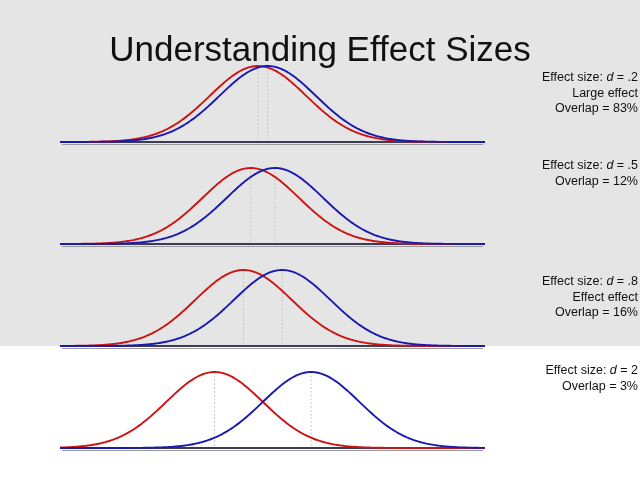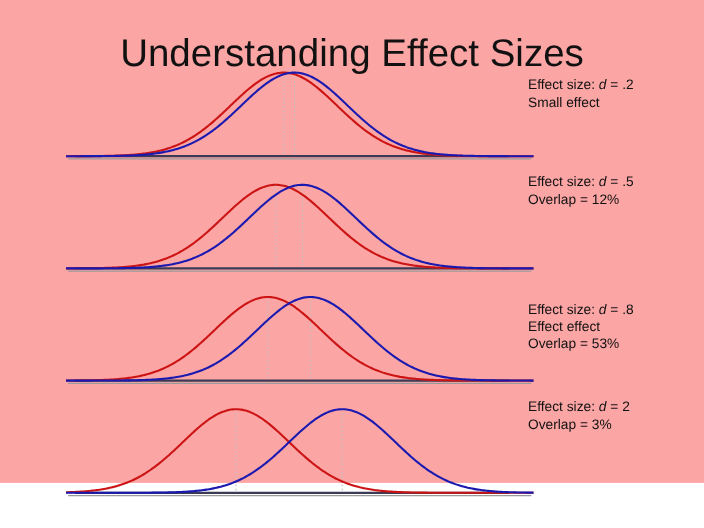--- a/index.html
+++ b/index.html
@@ -12,22 +12,22 @@
     width: 640px;
     height: 480px;
     overflow: hidden;
     font-family: "Liberation Sans", sans-serif;
     color: #000000;
     position: relative;
   }
   #slide {
     position: relative;
     width: 640px;
-    height: 439px;
-    background: #fca5a5;
+    height: 346px;
+    background: #e5e5e5;
   }
   #slide-title {
     position: absolute;
     top: 4px;
     left: 0;
     width: 640px;
     text-align: center;
     font-size: 35px;
     font-weight: normal;
     letter-spacing: 0px;
@@ -46,21 +46,21 @@
     top: 0;
     width: 425px;
   }
   .panel-plot svg {
     display: block;
   }
   .panel-caption {
     position: absolute;
     left: 480px;
     width: 158px;
-    text-align: left;
+    text-align: right;
     font-size: 12.5px;
     line-height: 15.5px;
     color: #111111;
   }
   .caption-line {
     display: block;
     white-space: nowrap;
   }
   .caption-line em {
     font-style: italic;
@@ -79,21 +79,22 @@
           <line x1="2" x2="423" y1="88.5" y2="88.5" stroke="#9a9a9a" stroke-width="1.2"></line>
           <line x1="8" x2="403" y1="86" y2="86" stroke="#3b3b55" stroke-width="2"></line>
           <line x1="198.01136363636365" x2="198.01136363636365" y1="10.01099420925091" y2="86" stroke="#bfbfbf" stroke-width="1" stroke-dasharray="1.6 2.2"></line>
           <line x1="207.67045454545453" x2="207.67045454545453" y1="10.01099420925091" y2="86" stroke="#bfbfbf" stroke-width="1" stroke-dasharray="1.6 2.2"></line>
           <path d="M0.00,85.98 L1.33,85.98 L2.66,85.98 L3.98,85.98 L5.31,85.97 L6.64,85.97 L7.97,85.97 L9.30,85.96 L10.63,85.96 L11.95,85.95 L13.28,85.95 L14.61,85.94 L15.94,85.94 L17.27,85.93 L18.59,85.92 L19.92,85.92 L21.25,85.91 L22.58,85.90 L23.91,85.89 L25.23,85.87 L26.56,85.86 L27.89,85.85 L29.22,85.83 L30.55,85.81 L31.88,85.80 L33.20,85.78 L34.53,85.75 L35.86,85.73 L37.19,85.70 L38.52,85.67 L39.84,85.64 L41.17,85.61 L42.50,85.57 L43.83,85.53 L45.16,85.49 L46.48,85.45 L47.81,85.40 L49.14,85.34 L50.47,85.29 L51.80,85.22 L53.13,85.16 L54.45,85.08 L55.78,85.01 L57.11,84.92 L58.44,84.83 L59.77,84.74 L61.09,84.63 L62.42,84.52 L63.75,84.41 L65.08,84.28 L66.41,84.15 L67.73,84.00 L69.06,83.85 L70.39,83.69 L71.72,83.51 L73.05,83.33 L74.38,83.13 L75.70,82.92 L77.03,82.70 L78.36,82.47 L79.69,82.22 L81.02,81.96 L82.34,81.68 L83.67,81.39 L85.00,81.08 L86.33,80.76 L87.66,80.42 L88.98,80.06 L90.31,79.68 L91.64,79.28 L92.97,78.86 L94.30,78.43 L95.63,77.97 L96.95,77.49 L98.28,76.99 L99.61,76.47 L100.94,75.92 L102.27,75.35 L103.59,74.76 L104.92,74.14 L106.25,73.50 L107.58,72.84 L108.91,72.15 L110.23,71.43 L111.56,70.69 L112.89,69.92 L114.22,69.13 L115.55,68.31 L116.88,67.47 L118.20,66.60 L119.53,65.71 L120.86,64.79 L122.19,63.84 L123.52,62.87 L124.84,61.88 L126.17,60.87 L127.50,59.83 L128.83,58.76 L130.16,57.68 L131.48,56.58 L132.81,55.45 L134.14,54.31 L135.47,53.15 L136.80,51.97 L138.13,50.77 L139.45,49.57 L140.78,48.34 L142.11,47.11 L143.44,45.87 L144.77,44.62 L146.09,43.36 L147.42,42.10 L148.75,40.83 L150.08,39.56 L151.41,38.30 L152.73,37.03 L154.06,35.77 L155.39,34.52 L156.72,33.28 L158.05,32.04 L159.38,30.82 L160.70,29.61 L162.03,28.43 L163.36,27.26 L164.69,26.11 L166.02,24.98 L167.34,23.89 L168.67,22.82 L170.00,21.78 L171.33,20.77 L172.66,19.79 L173.98,18.86 L175.31,17.96 L176.64,17.10 L177.97,16.28 L179.30,15.51 L180.63,14.78 L181.95,14.10 L183.28,13.46 L184.61,12.88 L185.94,12.35 L187.27,11.87 L188.59,11.44 L189.92,11.07 L191.25,10.75 L192.58,10.49 L193.91,10.29 L195.23,10.14 L196.56,10.05 L197.89,10.01 L199.22,10.03 L200.55,10.12 L201.87,10.25 L203.20,10.45 L204.53,10.70 L205.86,11.01 L207.19,11.37 L208.52,11.79 L209.84,12.26 L211.17,12.78 L212.50,13.35 L213.83,13.98 L215.16,14.65 L216.48,15.37 L217.81,16.14 L219.14,16.95 L220.47,17.80 L221.80,18.69 L223.13,19.62 L224.45,20.59 L225.78,21.59 L227.11,22.62 L228.44,23.69 L229.77,24.78 L231.09,25.90 L232.42,27.05 L233.75,28.21 L235.08,29.40 L236.41,30.60 L237.73,31.82 L239.06,33.05 L240.39,34.29 L241.72,35.55 L243.05,36.80 L244.37,38.07 L245.70,39.33 L247.03,40.60 L248.36,41.87 L249.69,43.13 L251.02,44.39 L252.34,45.64 L253.67,46.89 L255.00,48.12 L256.33,49.34 L257.66,50.56 L258.98,51.75 L260.31,52.93 L261.64,54.10 L262.97,55.24 L264.30,56.37 L265.63,57.48 L266.95,58.57 L268.28,59.63 L269.61,60.68 L270.94,61.70 L272.27,62.70 L273.59,63.67 L274.92,64.62 L276.25,65.54 L277.58,66.44 L278.91,67.31 L280.23,68.16 L281.56,68.98 L282.89,69.78 L284.22,70.55 L285.55,71.30 L286.88,72.02 L288.20,72.71 L289.53,73.38 L290.86,74.03 L292.19,74.65 L293.52,75.25 L294.84,75.82 L296.17,76.37 L297.50,76.90 L298.83,77.40 L300.16,77.88 L301.48,78.34 L302.81,78.79 L304.14,79.21 L305.47,79.61 L306.80,79.99 L308.13,80.35 L309.45,80.70 L310.78,81.02 L312.11,81.34 L313.44,81.63 L314.77,81.91 L316.09,82.17 L317.42,82.43 L318.75,82.66 L320.08,82.88 L321.41,83.09 L322.73,83.29 L324.06,83.48 L325.39,83.65 L326.72,83.82 L328.05,83.97 L329.38,84.12 L330.70,84.26 L332.03,84.38 L333.36,84.50 L334.69,84.61 L336.02,84.72 L337.34,84.82 L338.67,84.91 L340.00,84.99 L341.33,85.07 L342.66,85.14 L343.98,85.21 L345.31,85.27 L346.64,85.33 L347.97,85.39 L349.30,85.44 L350.63,85.48 L351.95,85.53 L353.28,85.57 L354.61,85.60 L355.94,85.64 L357.27,85.67 L358.59,85.70 L359.92,85.72 L361.25,85.75 L362.58,85.77 L363.91,85.79 L365.23,85.81 L366.56,85.83 L367.89,85.84 L369.22,85.86 L370.55,85.87 L371.88,85.88 L373.20,85.89 L374.53,85.90 L375.86,85.91 L377.19,85.92 L378.52,85.93 L379.84,85.94 L381.17,85.94 L382.50,85.95 L383.83,85.95 L385.16,85.96 L386.48,85.96 L387.81,85.97 L389.14,85.97 L390.47,85.97 L391.80,85.98 L393.13,85.98 L394.45,85.98 L395.78,85.98 L397.11,85.98 L398.44,85.99 L399.77,85.99 L401.09,85.99 L402.42,85.99 L403.75,85.99 L405.08,85.99 L406.41,85.99 L407.73,85.99 L409.06,85.99 L410.39,86.00 L411.72,86.00 L413.05,86.00 L414.38,86.00 L415.70,86.00 L417.03,86.00 L418.36,86.00 L419.69,86.00 L421.02,86.00 L422.34,86.00 L423.67,86.00 L425.00,86.00" fill="none" stroke="#cc1414" stroke-width="1.9" stroke-linejoin="round" stroke-linecap="round"></path>
           <path d="M0.00,85.99 L1.33,85.99 L2.66,85.99 L3.98,85.99 L5.31,85.99 L6.64,85.99 L7.97,85.99 L9.30,85.98 L10.63,85.98 L11.95,85.98 L13.28,85.98 L14.61,85.97 L15.94,85.97 L17.27,85.97 L18.59,85.96 L19.92,85.96 L21.25,85.96 L22.58,85.95 L23.91,85.95 L25.23,85.94 L26.56,85.93 L27.89,85.93 L29.22,85.92 L30.55,85.91 L31.88,85.90 L33.20,85.89 L34.53,85.88 L35.86,85.86 L37.19,85.85 L38.52,85.84 L39.84,85.82 L41.17,85.80 L42.50,85.78 L43.83,85.76 L45.16,85.74 L46.48,85.71 L47.81,85.68 L49.14,85.65 L50.47,85.62 L51.80,85.58 L53.13,85.55 L54.45,85.50 L55.78,85.46 L57.11,85.41 L58.44,85.36 L59.77,85.30 L61.09,85.24 L62.42,85.17 L63.75,85.10 L65.08,85.03 L66.41,84.95 L67.73,84.86 L69.06,84.76 L70.39,84.66 L71.72,84.55 L73.05,84.44 L74.38,84.31 L75.70,84.18 L77.03,84.04 L78.36,83.89 L79.69,83.73 L81.02,83.56 L82.34,83.38 L83.67,83.19 L85.00,82.98 L86.33,82.76 L87.66,82.53 L88.98,82.29 L90.31,82.03 L91.64,81.76 L92.97,81.47 L94.30,81.17 L95.63,80.85 L96.95,80.51 L98.28,80.16 L99.61,79.78 L100.94,79.39 L102.27,78.98 L103.59,78.55 L104.92,78.10 L106.25,77.62 L107.58,77.13 L108.91,76.61 L110.23,76.07 L111.56,75.51 L112.89,74.92 L114.22,74.31 L115.55,73.68 L116.88,73.02 L118.20,72.34 L119.53,71.63 L120.86,70.89 L122.19,70.13 L123.52,69.35 L124.84,68.54 L126.17,67.70 L127.50,66.84 L128.83,65.95 L130.16,65.04 L131.48,64.10 L132.81,63.14 L134.14,62.15 L135.47,61.14 L136.80,60.11 L138.13,59.06 L139.45,57.98 L140.78,56.88 L142.11,55.76 L143.44,54.62 L144.77,53.46 L146.09,52.29 L147.42,51.10 L148.75,49.90 L150.08,48.68 L151.41,47.45 L152.73,46.21 L154.06,44.96 L155.39,43.70 L156.72,42.44 L158.05,41.18 L159.38,39.91 L160.70,38.64 L162.03,37.38 L163.36,36.12 L164.69,34.86 L166.02,33.61 L167.34,32.38 L168.67,31.15 L170.00,29.94 L171.33,28.75 L172.66,27.57 L173.98,26.42 L175.31,25.29 L176.64,24.18 L177.97,23.10 L179.30,22.06 L180.63,21.04 L181.95,20.06 L183.28,19.11 L184.61,18.20 L185.94,17.33 L187.27,16.50 L188.59,15.71 L189.92,14.97 L191.25,14.28 L192.58,13.63 L193.91,13.04 L195.23,12.49 L196.56,11.99 L197.89,11.55 L199.22,11.17 L200.55,10.83 L201.87,10.56 L203.20,10.34 L204.53,10.17 L205.86,10.06 L207.19,10.01 L208.52,10.02 L209.84,10.09 L211.17,10.21 L212.50,10.39 L213.83,10.63 L215.16,10.92 L216.48,11.27 L217.81,11.67 L219.14,12.12 L220.47,12.63 L221.80,13.19 L223.13,13.80 L224.45,14.46 L225.78,15.17 L227.11,15.92 L228.44,16.72 L229.77,17.56 L231.09,18.44 L232.42,19.36 L233.75,20.32 L235.08,21.31 L236.41,22.34 L237.73,23.40 L239.06,24.48 L240.39,25.59 L241.72,26.73 L243.05,27.89 L244.37,29.07 L245.70,30.27 L247.03,31.48 L248.36,32.71 L249.69,33.95 L251.02,35.20 L252.34,36.46 L253.67,37.72 L255.00,38.99 L256.33,40.26 L257.66,41.52 L258.98,42.79 L260.31,44.05 L261.64,45.30 L262.97,46.55 L264.30,47.79 L265.63,49.01 L266.95,50.23 L268.28,51.43 L269.61,52.61 L270.94,53.78 L272.27,54.93 L273.59,56.07 L274.92,57.18 L276.25,58.27 L277.58,59.35 L278.91,60.40 L280.23,61.42 L281.56,62.43 L282.89,63.41 L284.22,64.36 L285.55,65.29 L286.88,66.20 L288.20,67.08 L289.53,67.93 L290.86,68.76 L292.19,69.57 L293.52,70.34 L294.84,71.10 L296.17,71.82 L297.50,72.53 L298.83,73.20 L300.16,73.85 L301.48,74.48 L302.81,75.08 L304.14,75.66 L305.47,76.22 L306.80,76.75 L308.13,77.26 L309.45,77.75 L310.78,78.22 L312.11,78.67 L313.44,79.09 L314.77,79.50 L316.09,79.89 L317.42,80.25 L318.75,80.60 L320.08,80.94 L321.41,81.25 L322.73,81.55 L324.06,81.84 L325.39,82.10 L326.72,82.36 L328.05,82.60 L329.38,82.82 L330.70,83.04 L332.03,83.24 L333.36,83.43 L334.69,83.61 L336.02,83.78 L337.34,83.93 L338.67,84.08 L340.00,84.22 L341.33,84.35 L342.66,84.47 L343.98,84.58 L345.31,84.69 L346.64,84.79 L347.97,84.88 L349.30,84.97 L350.63,85.05 L351.95,85.12 L353.28,85.19 L354.61,85.26 L355.94,85.32 L357.27,85.37 L358.59,85.42 L359.92,85.47 L361.25,85.52 L362.58,85.56 L363.91,85.59 L365.23,85.63 L366.56,85.66 L367.89,85.69 L369.22,85.72 L370.55,85.74 L371.88,85.77 L373.20,85.79 L374.53,85.81 L375.86,85.82 L377.19,85.84 L378.52,85.85 L379.84,85.87 L381.17,85.88 L382.50,85.89 L383.83,85.90 L385.16,85.91 L386.48,85.92 L387.81,85.93 L389.14,85.93 L390.47,85.94 L391.80,85.95 L393.13,85.95 L394.45,85.96 L395.78,85.96 L397.11,85.97 L398.44,85.97 L399.77,85.97 L401.09,85.98 L402.42,85.98 L403.75,85.98 L405.08,85.98 L406.41,85.98 L407.73,85.99 L409.06,85.99 L410.39,85.99 L411.72,85.99 L413.05,85.99 L414.38,85.99 L415.70,85.99 L417.03,85.99 L418.36,85.99 L419.69,86.00 L421.02,86.00 L422.34,86.00 L423.67,86.00 L425.00,86.00" fill="none" stroke="#1a19b0" stroke-width="1.9" stroke-linejoin="round" stroke-linecap="round"></path>
         </svg>
       </div>
     <div class="panel-caption" style="top:14px;">
       <span class="caption-line"><span>Effect size: </span><em>d</em><span> = .2</span></span>
-      <span class="caption-line">Small effect</span>
+      <span class="caption-line">Large effect</span>
+      <span class="caption-line">Overlap = 83%</span>
     </div>
   </div>
 
   <div class="panel" style="top:158px;">
     <div class="panel-plot">
         <svg width="425" height="92" viewBox="0 0 425 92">
           <line x1="2" x2="423" y1="88.5" y2="88.5" stroke="#9a9a9a" stroke-width="1.2"></line>
           <line x1="8" x2="403" y1="86" y2="86" stroke="#3b3b55" stroke-width="2"></line>
           <line x1="190.76704545454544" x2="190.76704545454544" y1="10.01099420925091" y2="86" stroke="#bfbfbf" stroke-width="1" stroke-dasharray="1.6 2.2"></line>
           <line x1="214.9147727272727" x2="214.9147727272727" y1="10.01099420925091" y2="86" stroke="#bfbfbf" stroke-width="1" stroke-dasharray="1.6 2.2"></line>
@@ -114,21 +115,21 @@
           <line x1="8" x2="403" y1="86" y2="86" stroke="#3b3b55" stroke-width="2"></line>
           <line x1="183.52272727272728" x2="183.52272727272728" y1="10.01099420925091" y2="86" stroke="#bfbfbf" stroke-width="1" stroke-dasharray="1.6 2.2"></line>
           <line x1="222.1590909090909" x2="222.1590909090909" y1="10.01099420925091" y2="86" stroke="#bfbfbf" stroke-width="1" stroke-dasharray="1.6 2.2"></line>
           <path d="M0.00,85.94 L1.33,85.94 L2.66,85.93 L3.98,85.92 L5.31,85.92 L6.64,85.91 L7.97,85.90 L9.30,85.89 L10.63,85.87 L11.95,85.86 L13.28,85.85 L14.61,85.83 L15.94,85.82 L17.27,85.80 L18.59,85.78 L19.92,85.76 L21.25,85.73 L22.58,85.71 L23.91,85.68 L25.23,85.65 L26.56,85.61 L27.89,85.58 L29.22,85.54 L30.55,85.50 L31.88,85.45 L33.20,85.40 L34.53,85.35 L35.86,85.29 L37.19,85.23 L38.52,85.16 L39.84,85.09 L41.17,85.01 L42.50,84.93 L43.83,84.84 L45.16,84.75 L46.48,84.64 L47.81,84.53 L49.14,84.42 L50.47,84.29 L51.80,84.16 L53.13,84.02 L54.45,83.86 L55.78,83.70 L57.11,83.53 L58.44,83.34 L59.77,83.15 L61.09,82.94 L62.42,82.72 L63.75,82.49 L65.08,82.24 L66.41,81.98 L67.73,81.71 L69.06,81.42 L70.39,81.11 L71.72,80.79 L73.05,80.45 L74.38,80.09 L75.70,79.71 L77.03,79.32 L78.36,78.90 L79.69,78.47 L81.02,78.01 L82.34,77.53 L83.67,77.04 L85.00,76.51 L86.33,75.97 L87.66,75.40 L88.98,74.81 L90.31,74.20 L91.64,73.56 L92.97,72.90 L94.30,72.21 L95.63,71.50 L96.95,70.76 L98.28,69.99 L99.61,69.20 L100.94,68.39 L102.27,67.55 L103.59,66.68 L104.92,65.79 L106.25,64.87 L107.58,63.93 L108.91,62.96 L110.23,61.97 L111.56,60.96 L112.89,59.92 L114.22,58.86 L115.55,57.78 L116.88,56.68 L118.20,55.55 L119.53,54.41 L120.86,53.25 L122.19,52.08 L123.52,50.88 L124.84,49.68 L126.17,48.46 L127.50,47.22 L128.83,45.98 L130.16,44.73 L131.48,43.48 L132.81,42.21 L134.14,40.95 L135.47,39.68 L136.80,38.41 L138.13,37.15 L139.45,35.89 L140.78,34.63 L142.11,33.39 L143.44,32.15 L144.77,30.93 L146.09,29.72 L147.42,28.53 L148.75,27.36 L150.08,26.21 L151.41,25.09 L152.73,23.98 L154.06,22.91 L155.39,21.87 L156.72,20.86 L158.05,19.88 L159.38,18.94 L160.70,18.04 L162.03,17.17 L163.36,16.35 L164.69,15.58 L166.02,14.84 L167.34,14.16 L168.67,13.52 L170.00,12.93 L171.33,12.40 L172.66,11.91 L173.98,11.48 L175.31,11.10 L176.64,10.78 L177.97,10.51 L179.30,10.30 L180.63,10.15 L181.95,10.05 L183.28,10.01 L184.61,10.03 L185.94,10.11 L187.27,10.24 L188.59,10.43 L189.92,10.68 L191.25,10.98 L192.58,11.34 L193.91,11.75 L195.23,12.21 L196.56,12.73 L197.89,13.30 L199.22,13.92 L200.55,14.59 L201.87,15.30 L203.20,16.07 L204.53,16.87 L205.86,17.72 L207.19,18.61 L208.52,19.53 L209.84,20.50 L211.17,21.50 L212.50,22.53 L213.83,23.59 L215.16,24.68 L216.48,25.80 L217.81,26.94 L219.14,28.10 L220.47,29.29 L221.80,30.49 L223.13,31.71 L224.45,32.94 L225.78,34.18 L227.11,35.43 L228.44,36.69 L229.77,37.95 L231.09,39.22 L232.42,40.49 L233.75,41.75 L235.08,43.02 L236.41,44.28 L237.73,45.53 L239.06,46.77 L240.39,48.01 L241.72,49.23 L243.05,50.45 L244.37,51.64 L245.70,52.83 L247.03,53.99 L248.36,55.14 L249.69,56.27 L251.02,57.38 L252.34,58.47 L253.67,59.54 L255.00,60.58 L256.33,61.61 L257.66,62.61 L258.98,63.58 L260.31,64.53 L261.64,65.46 L262.97,66.36 L264.30,67.24 L265.63,68.09 L266.95,68.91 L268.28,69.71 L269.61,70.48 L270.94,71.23 L272.27,71.95 L273.59,72.65 L274.92,73.32 L276.25,73.97 L277.58,74.59 L278.91,75.19 L280.23,75.77 L281.56,76.32 L282.89,76.85 L284.22,77.36 L285.55,77.84 L286.88,78.30 L288.20,78.75 L289.53,79.17 L290.86,79.57 L292.19,79.95 L293.52,80.32 L294.84,80.67 L296.17,81.00 L297.50,81.31 L298.83,81.60 L300.16,81.89 L301.48,82.15 L302.81,82.40 L304.14,82.64 L305.47,82.86 L306.80,83.08 L308.13,83.28 L309.45,83.46 L310.78,83.64 L312.11,83.81 L313.44,83.96 L314.77,84.11 L316.09,84.24 L317.42,84.37 L318.75,84.49 L320.08,84.60 L321.41,84.71 L322.73,84.81 L324.06,84.90 L325.39,84.98 L326.72,85.06 L328.05,85.14 L329.38,85.21 L330.70,85.27 L332.03,85.33 L333.36,85.38 L334.69,85.43 L336.02,85.48 L337.34,85.52 L338.67,85.56 L340.00,85.60 L341.33,85.63 L342.66,85.67 L343.98,85.70 L345.31,85.72 L346.64,85.75 L347.97,85.77 L349.30,85.79 L350.63,85.81 L351.95,85.83 L353.28,85.84 L354.61,85.86 L355.94,85.87 L357.27,85.88 L358.59,85.89 L359.92,85.90 L361.25,85.91 L362.58,85.92 L363.91,85.93 L365.23,85.94 L366.56,85.94 L367.89,85.95 L369.22,85.95 L370.55,85.96 L371.88,85.96 L373.20,85.97 L374.53,85.97 L375.86,85.97 L377.19,85.98 L378.52,85.98 L379.84,85.98 L381.17,85.98 L382.50,85.98 L383.83,85.99 L385.16,85.99 L386.48,85.99 L387.81,85.99 L389.14,85.99 L390.47,85.99 L391.80,85.99 L393.13,85.99 L394.45,85.99 L395.78,86.00 L397.11,86.00 L398.44,86.00 L399.77,86.00 L401.09,86.00 L402.42,86.00 L403.75,86.00 L405.08,86.00 L406.41,86.00 L407.73,86.00 L409.06,86.00 L410.39,86.00 L411.72,86.00 L413.05,86.00 L414.38,86.00 L415.70,86.00 L417.03,86.00 L418.36,86.00 L419.69,86.00 L421.02,86.00 L422.34,86.00 L423.67,86.00 L425.00,86.00" fill="none" stroke="#cc1414" stroke-width="1.9" stroke-linejoin="round" stroke-linecap="round"></path>
           <path d="M0.00,86.00 L1.33,86.00 L2.66,86.00 L3.98,86.00 L5.31,86.00 L6.64,86.00 L7.97,86.00 L9.30,86.00 L10.63,85.99 L11.95,85.99 L13.28,85.99 L14.61,85.99 L15.94,85.99 L17.27,85.99 L18.59,85.99 L19.92,85.99 L21.25,85.99 L22.58,85.99 L23.91,85.98 L25.23,85.98 L26.56,85.98 L27.89,85.98 L29.22,85.97 L30.55,85.97 L31.88,85.97 L33.20,85.96 L34.53,85.96 L35.86,85.96 L37.19,85.95 L38.52,85.94 L39.84,85.94 L41.17,85.93 L42.50,85.92 L43.83,85.92 L45.16,85.91 L46.48,85.90 L47.81,85.89 L49.14,85.88 L50.47,85.86 L51.80,85.85 L53.13,85.83 L54.45,85.82 L55.78,85.80 L57.11,85.78 L58.44,85.76 L59.77,85.73 L61.09,85.71 L62.42,85.68 L63.75,85.65 L65.08,85.62 L66.41,85.58 L67.73,85.54 L69.06,85.50 L70.39,85.46 L71.72,85.41 L73.05,85.35 L74.38,85.30 L75.70,85.23 L77.03,85.17 L78.36,85.10 L79.69,85.02 L81.02,84.94 L82.34,84.85 L83.67,84.75 L85.00,84.65 L86.33,84.54 L87.66,84.43 L88.98,84.30 L90.31,84.17 L91.64,84.03 L92.97,83.88 L94.30,83.72 L95.63,83.54 L96.95,83.36 L98.28,83.17 L99.61,82.96 L100.94,82.74 L102.27,82.51 L103.59,82.27 L104.92,82.01 L106.25,81.73 L107.58,81.45 L108.91,81.14 L110.23,80.82 L111.56,80.48 L112.89,80.12 L114.22,79.75 L115.55,79.35 L116.88,78.94 L118.20,78.51 L119.53,78.05 L120.86,77.58 L122.19,77.08 L123.52,76.56 L124.84,76.02 L126.17,75.46 L127.50,74.87 L128.83,74.26 L130.16,73.62 L131.48,72.96 L132.81,72.27 L134.14,71.56 L135.47,70.83 L136.80,70.06 L138.13,69.28 L139.45,68.46 L140.78,67.63 L142.11,66.76 L143.44,65.87 L144.77,64.96 L146.09,64.02 L147.42,63.05 L148.75,62.06 L150.08,61.05 L151.41,60.02 L152.73,58.96 L154.06,57.88 L155.39,56.78 L156.72,55.66 L158.05,54.52 L159.38,53.36 L160.70,52.18 L162.03,50.99 L163.36,49.79 L164.69,48.57 L166.02,47.34 L167.34,46.10 L168.67,44.85 L170.00,43.59 L171.33,42.33 L172.66,41.06 L173.98,39.80 L175.31,38.53 L176.64,37.26 L177.97,36.00 L179.30,34.75 L180.63,33.50 L181.95,32.27 L183.28,31.04 L184.61,29.83 L185.94,28.64 L187.27,27.47 L188.59,26.32 L189.92,25.19 L191.25,24.08 L192.58,23.01 L193.91,21.96 L195.23,20.95 L196.56,19.97 L197.89,19.02 L199.22,18.12 L200.55,17.25 L201.87,16.43 L203.20,15.64 L204.53,14.91 L205.86,14.22 L207.19,13.58 L208.52,12.98 L209.84,12.44 L211.17,11.95 L212.50,11.52 L213.83,11.13 L215.16,10.81 L216.48,10.53 L217.81,10.32 L219.14,10.16 L220.47,10.06 L221.80,10.01 L223.13,10.03 L224.45,10.10 L225.78,10.22 L227.11,10.41 L228.44,10.65 L229.77,10.95 L231.09,11.30 L232.42,11.71 L233.75,12.17 L235.08,12.68 L236.41,13.25 L237.73,13.86 L239.06,14.53 L240.39,15.24 L241.72,15.99 L243.05,16.80 L244.37,17.64 L245.70,18.52 L247.03,19.45 L248.36,20.41 L249.69,21.40 L251.02,22.43 L252.34,23.49 L253.67,24.58 L255.00,25.70 L256.33,26.84 L257.66,28.00 L258.98,29.18 L260.31,30.38 L261.64,31.60 L262.97,32.83 L264.30,34.07 L265.63,35.32 L266.95,36.57 L268.28,37.84 L269.61,39.10 L270.94,40.37 L272.27,41.64 L273.59,42.90 L274.92,44.16 L276.25,45.42 L277.58,46.66 L278.91,47.90 L280.23,49.12 L281.56,50.34 L282.89,51.54 L284.22,52.72 L285.55,53.89 L286.88,55.04 L288.20,56.17 L289.53,57.28 L290.86,58.37 L292.19,59.44 L293.52,60.49 L294.84,61.51 L296.17,62.52 L297.50,63.49 L298.83,64.45 L300.16,65.38 L301.48,66.28 L302.81,67.16 L304.14,68.01 L305.47,68.84 L306.80,69.64 L308.13,70.41 L309.45,71.16 L310.78,71.89 L312.11,72.59 L313.44,73.26 L314.77,73.91 L316.09,74.54 L317.42,75.14 L318.75,75.72 L320.08,76.27 L321.41,76.80 L322.73,77.31 L324.06,77.80 L325.39,78.26 L326.72,78.71 L328.05,79.13 L329.38,79.54 L330.70,79.92 L332.03,80.29 L333.36,80.64 L334.69,80.97 L336.02,81.28 L337.34,81.58 L338.67,81.86 L340.00,82.13 L341.33,82.38 L342.66,82.62 L343.98,82.84 L345.31,83.06 L346.64,83.26 L347.97,83.45 L349.30,83.62 L350.63,83.79 L351.95,83.95 L353.28,84.09 L354.61,84.23 L355.94,84.36 L357.27,84.48 L358.59,84.59 L359.92,84.70 L361.25,84.80 L362.58,84.89 L363.91,84.98 L365.23,85.06 L366.56,85.13 L367.89,85.20 L369.22,85.26 L370.55,85.32 L371.88,85.38 L373.20,85.43 L374.53,85.48 L375.86,85.52 L377.19,85.56 L378.52,85.60 L379.84,85.63 L381.17,85.66 L382.50,85.69 L383.83,85.72 L385.16,85.74 L386.48,85.77 L387.81,85.79 L389.14,85.81 L390.47,85.82 L391.80,85.84 L393.13,85.86 L394.45,85.87 L395.78,85.88 L397.11,85.89 L398.44,85.90 L399.77,85.91 L401.09,85.92 L402.42,85.93 L403.75,85.94 L405.08,85.94 L406.41,85.95 L407.73,85.95 L409.06,85.96 L410.39,85.96 L411.72,85.97 L413.05,85.97 L414.38,85.97 L415.70,85.98 L417.03,85.98 L418.36,85.98 L419.69,85.98 L421.02,85.98 L422.34,85.99 L423.67,85.99 L425.00,85.99" fill="none" stroke="#1a19b0" stroke-width="1.9" stroke-linejoin="round" stroke-linecap="round"></path>
         </svg>
       </div>
     <div class="panel-caption" style="top:14px;">
       <span class="caption-line"><span>Effect size: </span><em>d</em><span> = .8</span></span>
       <span class="caption-line">Effect effect</span>
-      <span class="caption-line">Overlap = 53%</span>
+      <span class="caption-line">Overlap = 16%</span>
     </div>
   </div>
 
   <div class="panel" style="top:362px;">
     <div class="panel-plot">
         <svg width="425" height="92" viewBox="0 0 425 92">
           <line x1="2" x2="423" y1="88.5" y2="88.5" stroke="#9a9a9a" stroke-width="1.2"></line>
           <line x1="8" x2="403" y1="86" y2="86" stroke="#3b3b55" stroke-width="2"></line>
           <line x1="154.54545454545456" x2="154.54545454545456" y1="10.01099420925091" y2="86" stroke="#bfbfbf" stroke-width="1" stroke-dasharray="1.6 2.2"></line>
           <line x1="251.1363636363636" x2="251.1363636363636" y1="10.01099420925091" y2="86" stroke="#bfbfbf" stroke-width="1" stroke-dasharray="1.6 2.2"></line>

